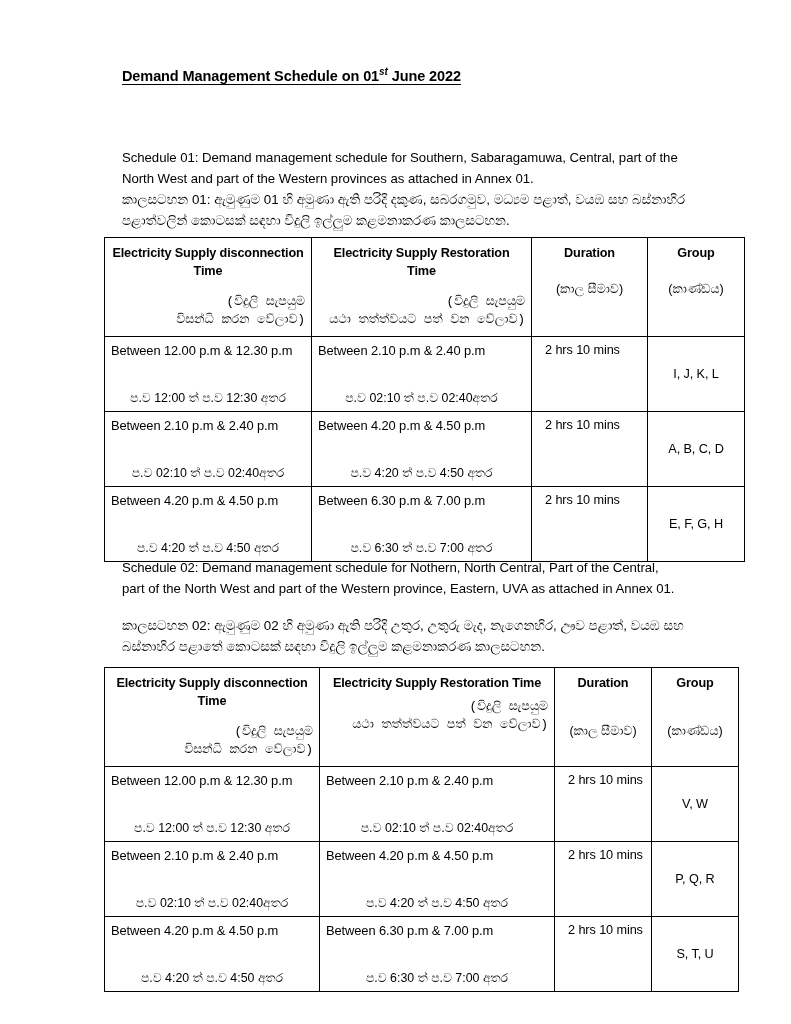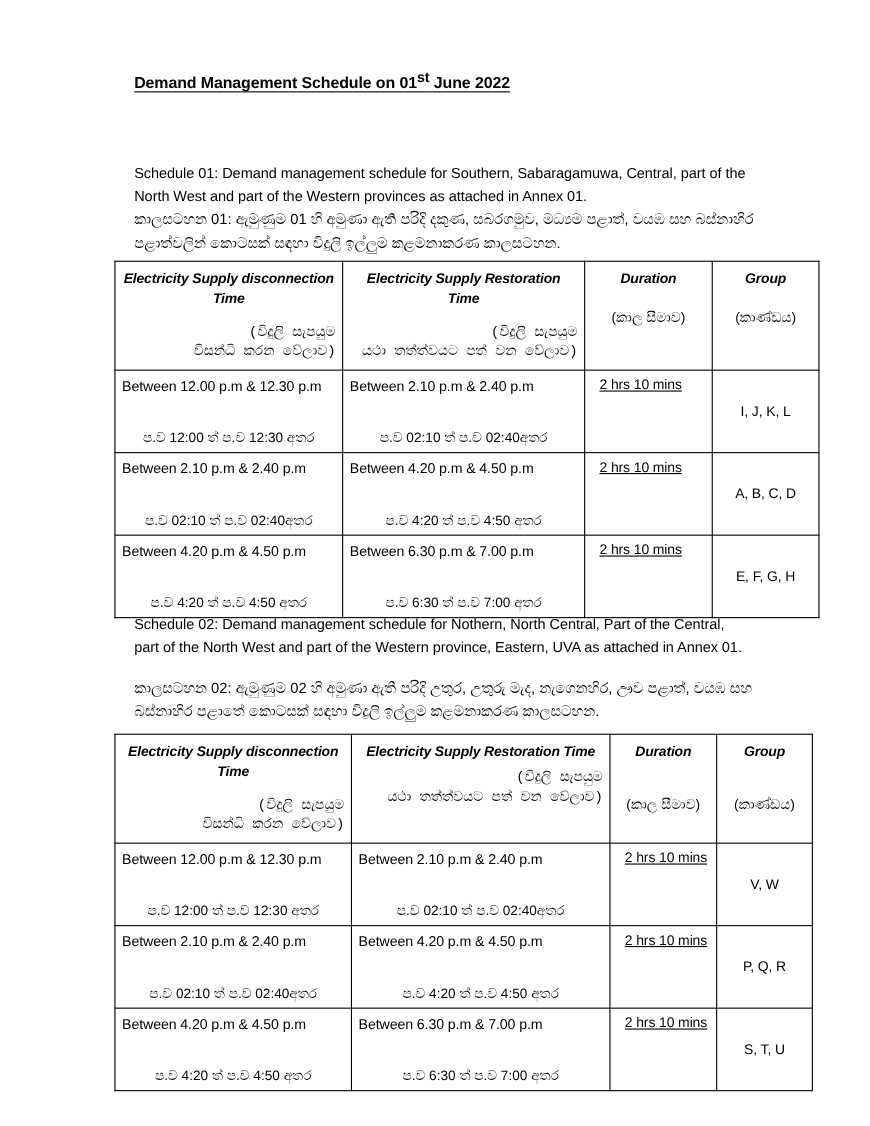--- a/index.html
+++ b/index.html
@@ -28,23 +28,24 @@
     left: 122px;
     top: 68px;
     font-size: 14.5px;
     font-weight: bold;
     letter-spacing: -0.1px;
     text-decoration: underline;
     text-underline-offset: 3px;
     white-space: nowrap;
   }
   .doc-title sup {
-    font-size: 13px;
+    font-size: 10px;
     vertical-align: super;
     line-height: 0;
+    font-style: italic;
   }
   .doc-subtitle {
     position: absolute;
     left: 122px;
     top: 105px;
     font-size: 16px;
     letter-spacing: 0.2px;
     text-decoration: underline;
     text-underline-offset: 3px;
     white-space: nowrap;
@@ -82,21 +83,20 @@
   .cell {
     box-sizing: border-box;
     padding: 6px 6px 6px 6px;
   }
   .hdr-en {
     font-size: 12.7px;
     font-weight: bold;
     text-align: center;
     line-height: 1.42;
     letter-spacing: -0.15px;
-    font-style: italic;
   }
   .hdr-si {
     font-size: 12.6px;
     line-height: 1.45;
     margin-top: 13px;
   }
   .hdr-si.centered {
     text-align: center;
     margin-top: 18px;
   }
@@ -116,21 +116,20 @@
     text-align: center;
     margin-top: 33px;
     white-space: nowrap;
   }
   .row-dur {
     font-size: 12.7px;
     text-align: left;
     padding-left: 7px;
     letter-spacing: -0.1px;
     white-space: nowrap;
-    text-decoration: underline;
   }
   .row-grp {
     font-size: 12.7px;
     text-align: center;
     letter-spacing: -0.1px;
     white-space: nowrap;
   }
   .mid {
     display: flex;
     align-items: center;

